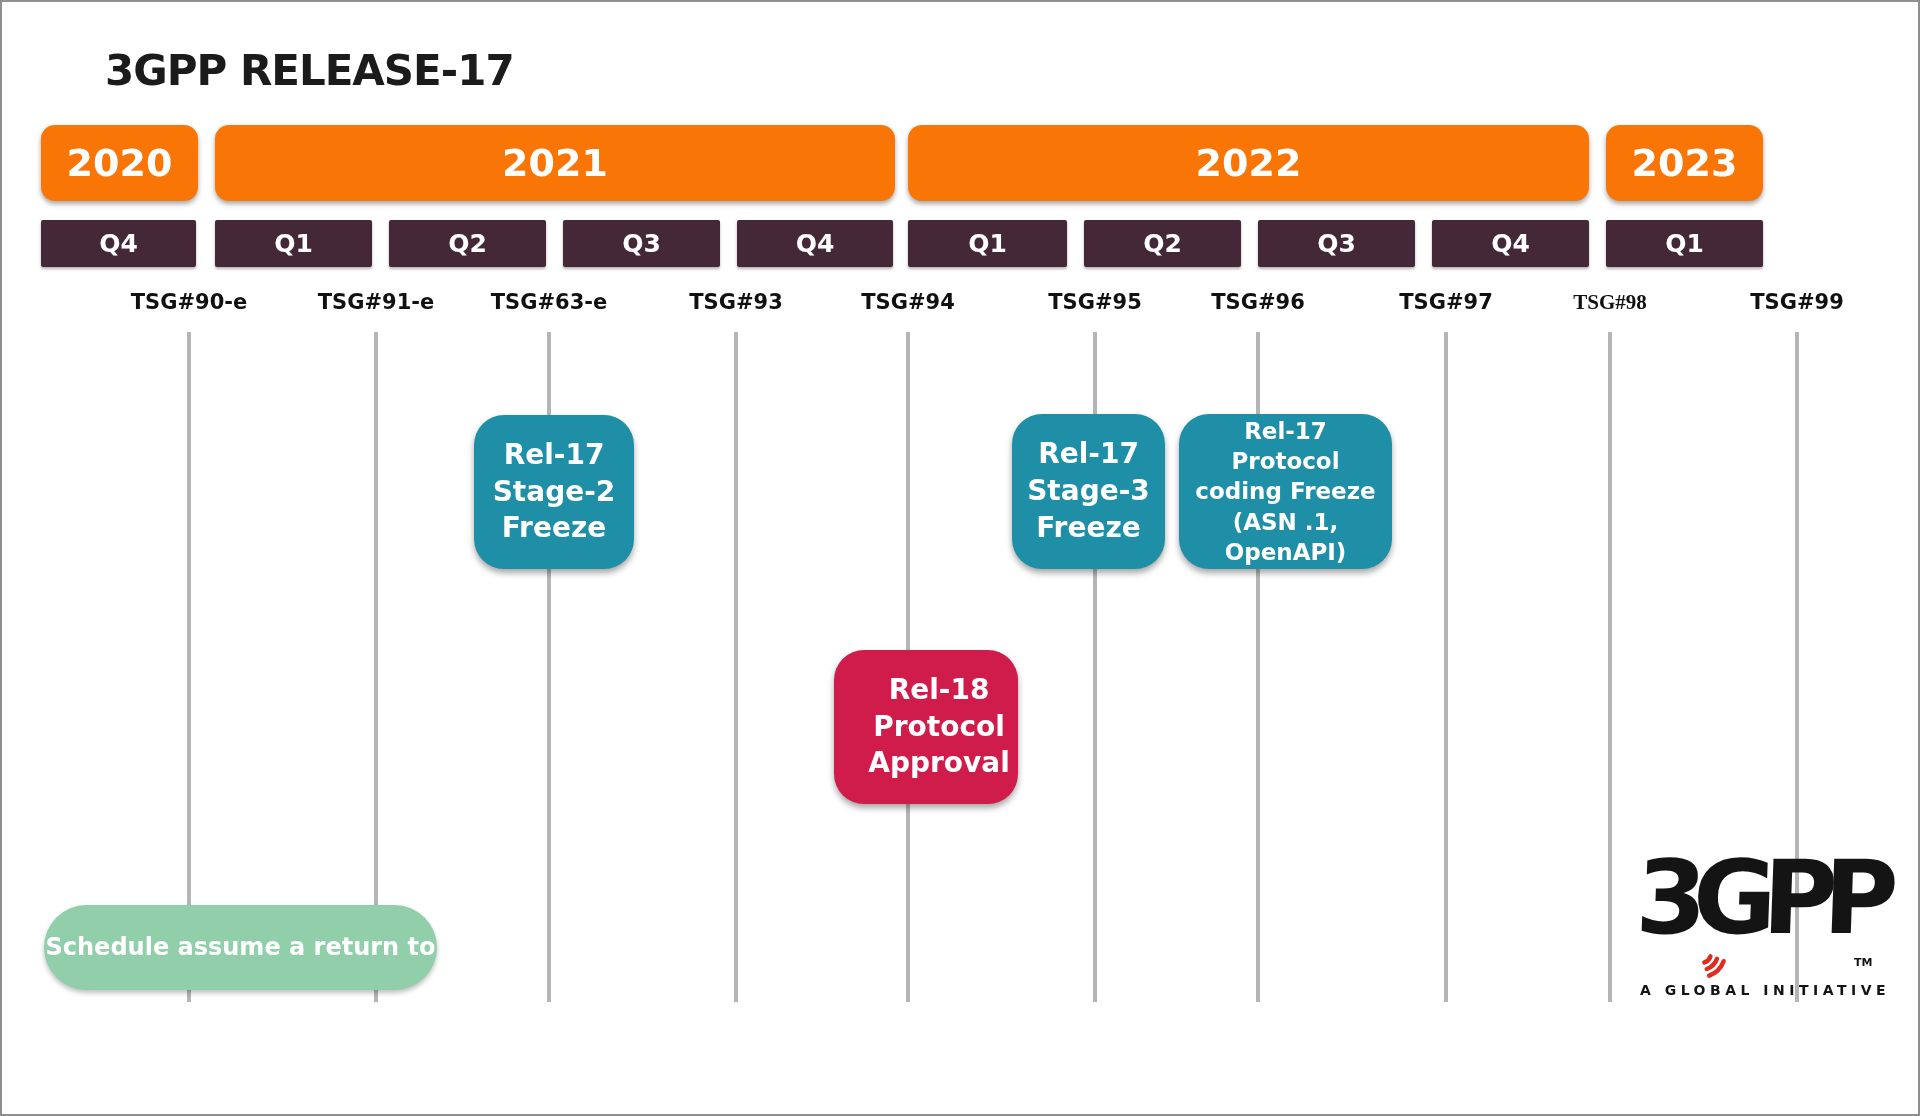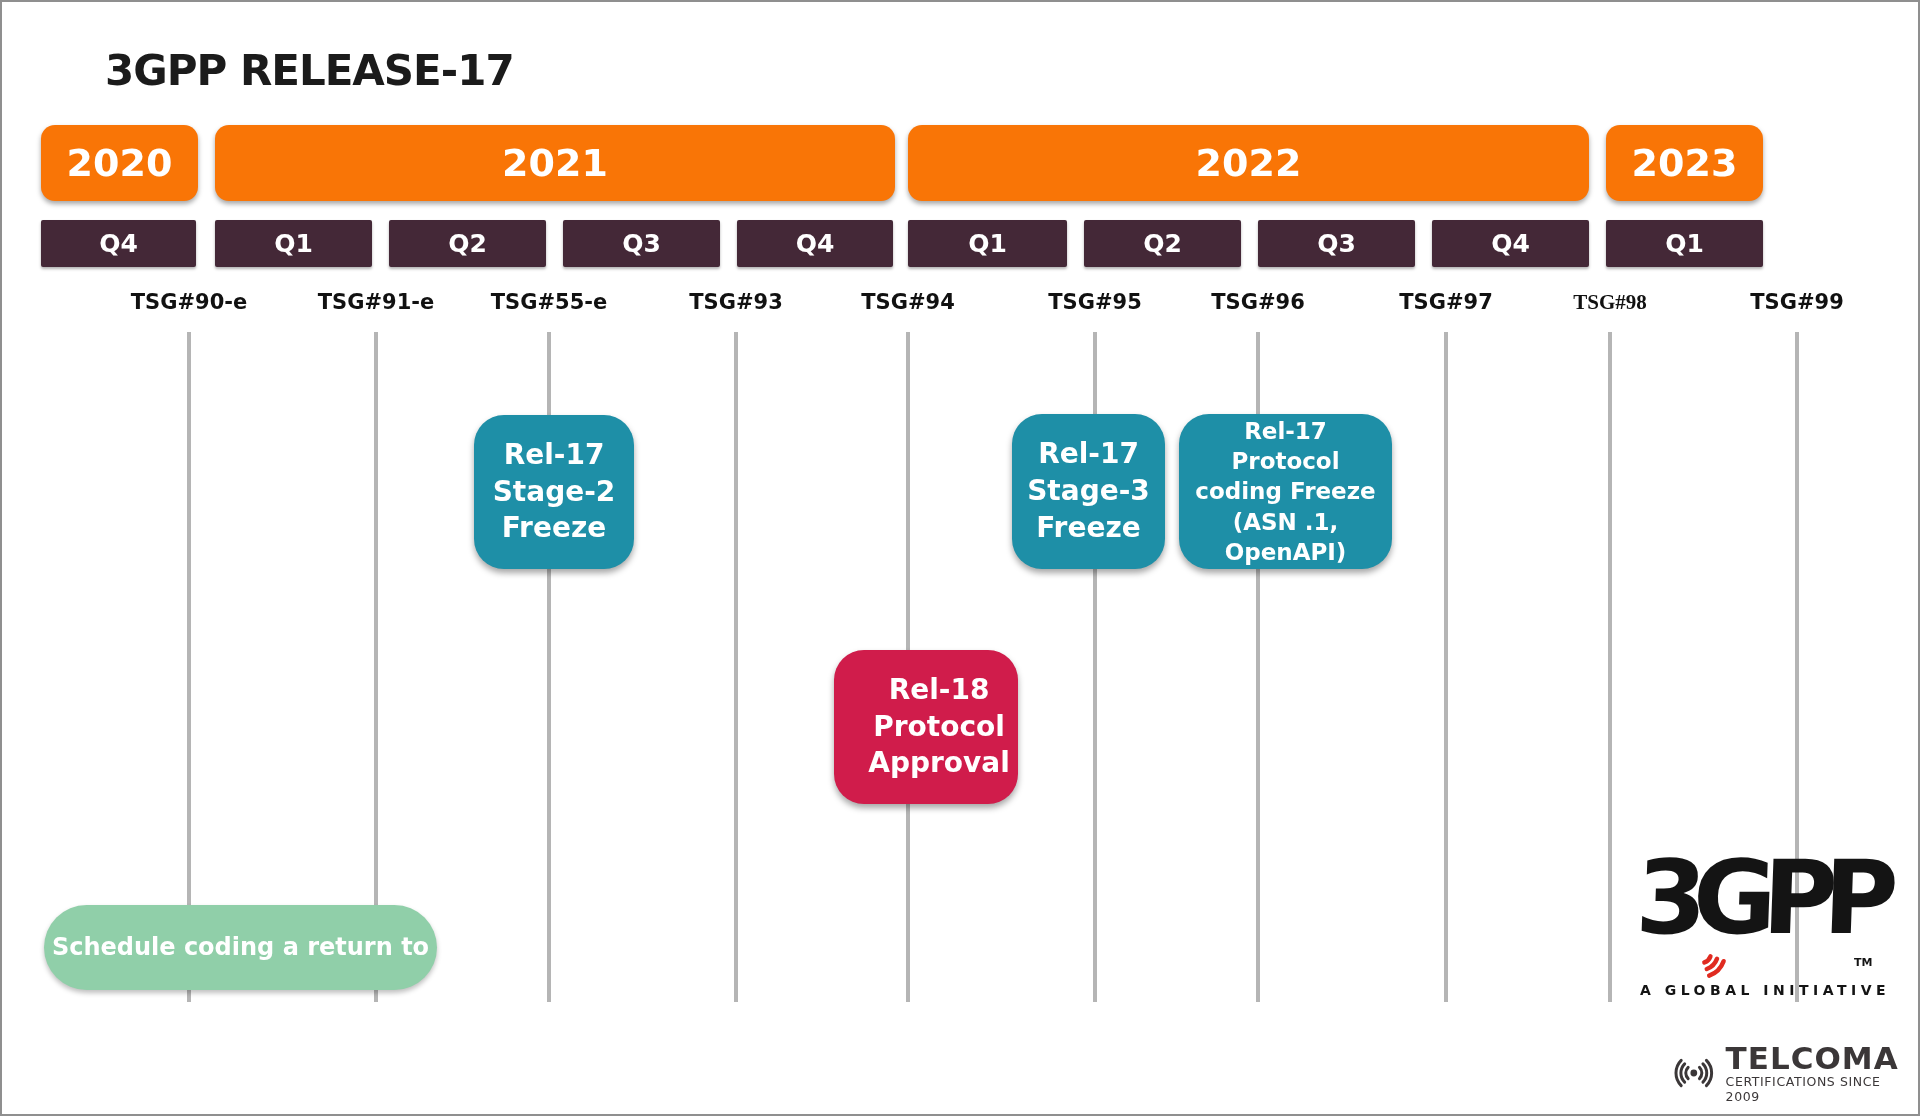--- a/index.html
+++ b/index.html
@@ -55,21 +55,21 @@
       <div class="q-bar" style="left: 735px; width: 156px; background: rgb(68, 40, 55);">Q4</div>
       <div class="q-bar" style="left: 906px; width: 159px; background: rgb(68, 40, 55);">Q1</div>
       <div class="q-bar" style="left: 1082px; width: 157px; background: rgb(68, 40, 55);">Q2</div>
       <div class="q-bar" style="left: 1256px; width: 157px; background: rgb(68, 40, 55);">Q3</div>
       <div class="q-bar" style="left: 1430px; width: 157px; background: rgb(68, 40, 55);">Q4</div>
       <div class="q-bar" style="left: 1604px; width: 157px; background: rgb(68, 40, 55);">Q1</div>
       <div class="tsg-label" style="left: 97px;">TSG#90-e</div>
       <div class="v-line" style="left: 185px; background: rgb(181, 181, 181);"></div>
       <div class="tsg-label" style="left: 284px;">TSG#91-e</div>
       <div class="v-line" style="left: 372px; background: rgb(181, 181, 181);"></div>
-      <div class="tsg-label" style="left: 457px;">TSG#55-e</div>
+      <div class="tsg-label" style="left: 457px;">TSG#63-e</div>
       <div class="v-line" style="left: 545px; background: rgb(181, 181, 181);"></div>
       <div class="tsg-label" style="left: 644px;">TSG#93</div>
       <div class="v-line" style="left: 732px; background: rgb(181, 181, 181);"></div>
       <div class="tsg-label" style="left: 816px;">TSG#94</div>
       <div class="v-line" style="left: 904px; background: rgb(181, 181, 181);"></div>
       <div class="tsg-label" style="left: 1003px;">TSG#95</div>
       <div class="v-line" style="left: 1091px; background: rgb(181, 181, 181);"></div>
       <div class="tsg-label" style="left: 1166px;">TSG#96</div>
       <div class="v-line" style="left: 1254px; background: rgb(181, 181, 181);"></div>
       <div class="tsg-label" style="left: 1354px;">TSG#97</div>
@@ -95,47 +95,30 @@
       </div>
       <div class="event-box" style="left: 1177px; top: 412px; width: 213px; height: 155px; font-size: 23px; background: rgb(30, 143, 167);">
         <div>Rel-17</div>
         <div>Protocol</div>
         <div>coding Freeze</div>
         <div>(ASN .1, OpenAPI)</div>
       </div>
     </div>
 
   <div class="note-pill" id="note-pill" style="background: rgb(144, 207, 169);">
-    <span>Schedule coding a return to</span>
+    <span>Schedule assume a return to</span>
   </div>
 
   <div class="gpp-logo">
     <div class="gpp-wordmark">3GPP</div>
     <svg class="gpp-waves" width="62" height="46" viewBox="0 0 62 46">
       <g fill="none" stroke="#E02B20" stroke-width="4.5" stroke-linecap="round">
         <path d="M16.4 10.4 A10 10 0 0 1 10.4 16.4"></path>
         <path d="M23.0 12.8 A17 17 0 0 1 12.8 23.0"></path>
         <path d="M29.6 15.2 A24 24 0 0 1 15.2 29.6"></path>
       </g>
     </svg>
     <div class="gpp-tm">TM</div>
     <div class="gpp-tagline">A GLOBAL INITIATIVE</div>
   </div>
 
-  <div class="telcoma-logo">
-    <svg width="56" height="50" viewBox="0 0 56 50">
-      <g fill="none" stroke="#3B3738" stroke-width="3" stroke-linecap="round">
-        <circle cx="28" cy="25" r="3.4" fill="#3B3738" stroke="none"></circle>
-        <path d="M22.3 19.3 A8 8 0 0 0 22.3 30.7"></path>
-        <path d="M18.8 15.8 A13 13 0 0 0 18.8 34.2"></path>
-        <path d="M15.3 12.3 A18 18 0 0 0 15.3 37.7"></path>
-        <path d="M33.7 19.3 A8 8 0 0 1 33.7 30.7"></path>
-        <path d="M37.2 15.8 A13 13 0 0 1 37.2 34.2"></path>
-        <path d="M40.7 12.3 A18 18 0 0 1 40.7 37.7"></path>
-      </g>
-    </svg>
-    <div class="telcoma-text">
-      <div class="telcoma-name">TELCOMA</div>
-      <div class="telcoma-sub">CERTIFICATIONS SINCE 2009</div>
-    </div>
-  </div>
 
 </div>
 
 </body></html>

